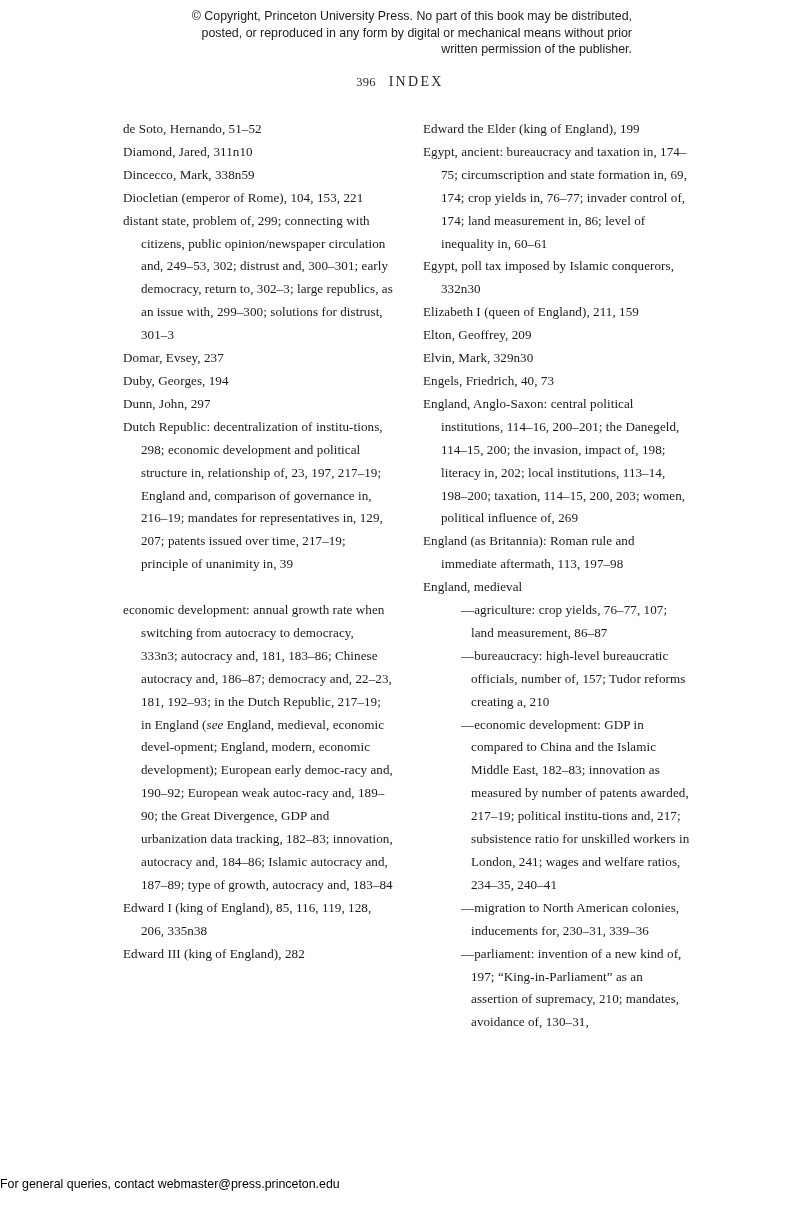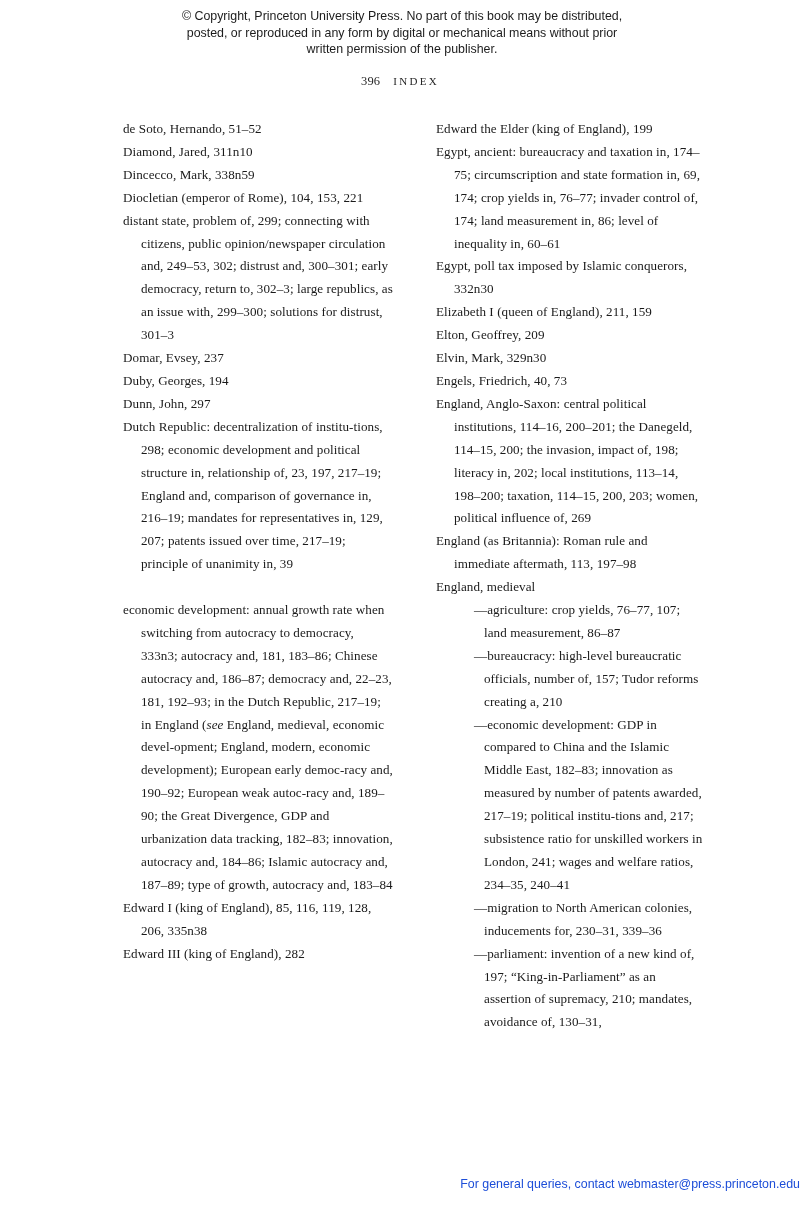--- a/index.html
+++ b/index.html
@@ -20,21 +20,21 @@
   
   .copyright {
     position: absolute;
     left: 172px;
     top: 8px;
     width: 460px;
     font-family: "Liberation Sans", "DejaVu Sans", sans-serif;
     font-size: 12.4px;
     line-height: 16.6px;
     color: #1c1c1c;
-    text-align: center;
+    text-align: right;
   }
 
   
   .runhead {
     position: absolute;
     left: 0;
     top: 74px;
     width: 800px;
     text-align: center;
     font-size: 12.5px;
@@ -45,39 +45,39 @@
     font-family: "Liberation Serif", "DejaVu Serif", serif;
     font-size: 12.5px;
     letter-spacing: 0.2px;
     text-align: center;
   }
   .runhead .spacer {
     display: inline-block;
     width: 13px;
   }
   .runhead .label {
-    font-size: 11px;
+    font-size: 14px;
     letter-spacing: 2.3px;
   }
 
   
   .columns {
     position: absolute;
     left: 0;
     top: 118px;
     width: 800px;
     height: 1010px;
   }
   .col {
     position: absolute;
     top: 0;
     width: 270px;
   }
   .col-left  { left: 123px; }
-  .col-right { left: 423px; margin-left: 13px; }
+  .col-right { left: 423px; }
 
   .entry {
     font-size: 13.1px;
     line-height: 22.9px;
     margin: 0;
     text-indent: -18px;
     padding-left: 18px;
     text-align: left;
     letter-spacing: 0.005em;
   }
@@ -92,24 +92,24 @@
   .entry i {
     font-style: italic;
   }
 
   
   .footer {
     position: absolute;
     left: 0;
     top: 1177px;
     width: 800px;
-    text-align: right;
+    text-align: left;
     font-family: "Liberation Sans", "DejaVu Sans", sans-serif;
     font-size: 12.4px;
-    color: #1d4ed8;
+    color: #000000;
   }
 </style>
 </head>
 <body>
 
 <div class="page">
 
   <div class="copyright">© Copyright, Princeton University Press. No part of this book may be distributed, posted, or reproduced in any form by digital or mechanical means without prior written permission of the publisher.</div>
 
   <div class="runhead">

